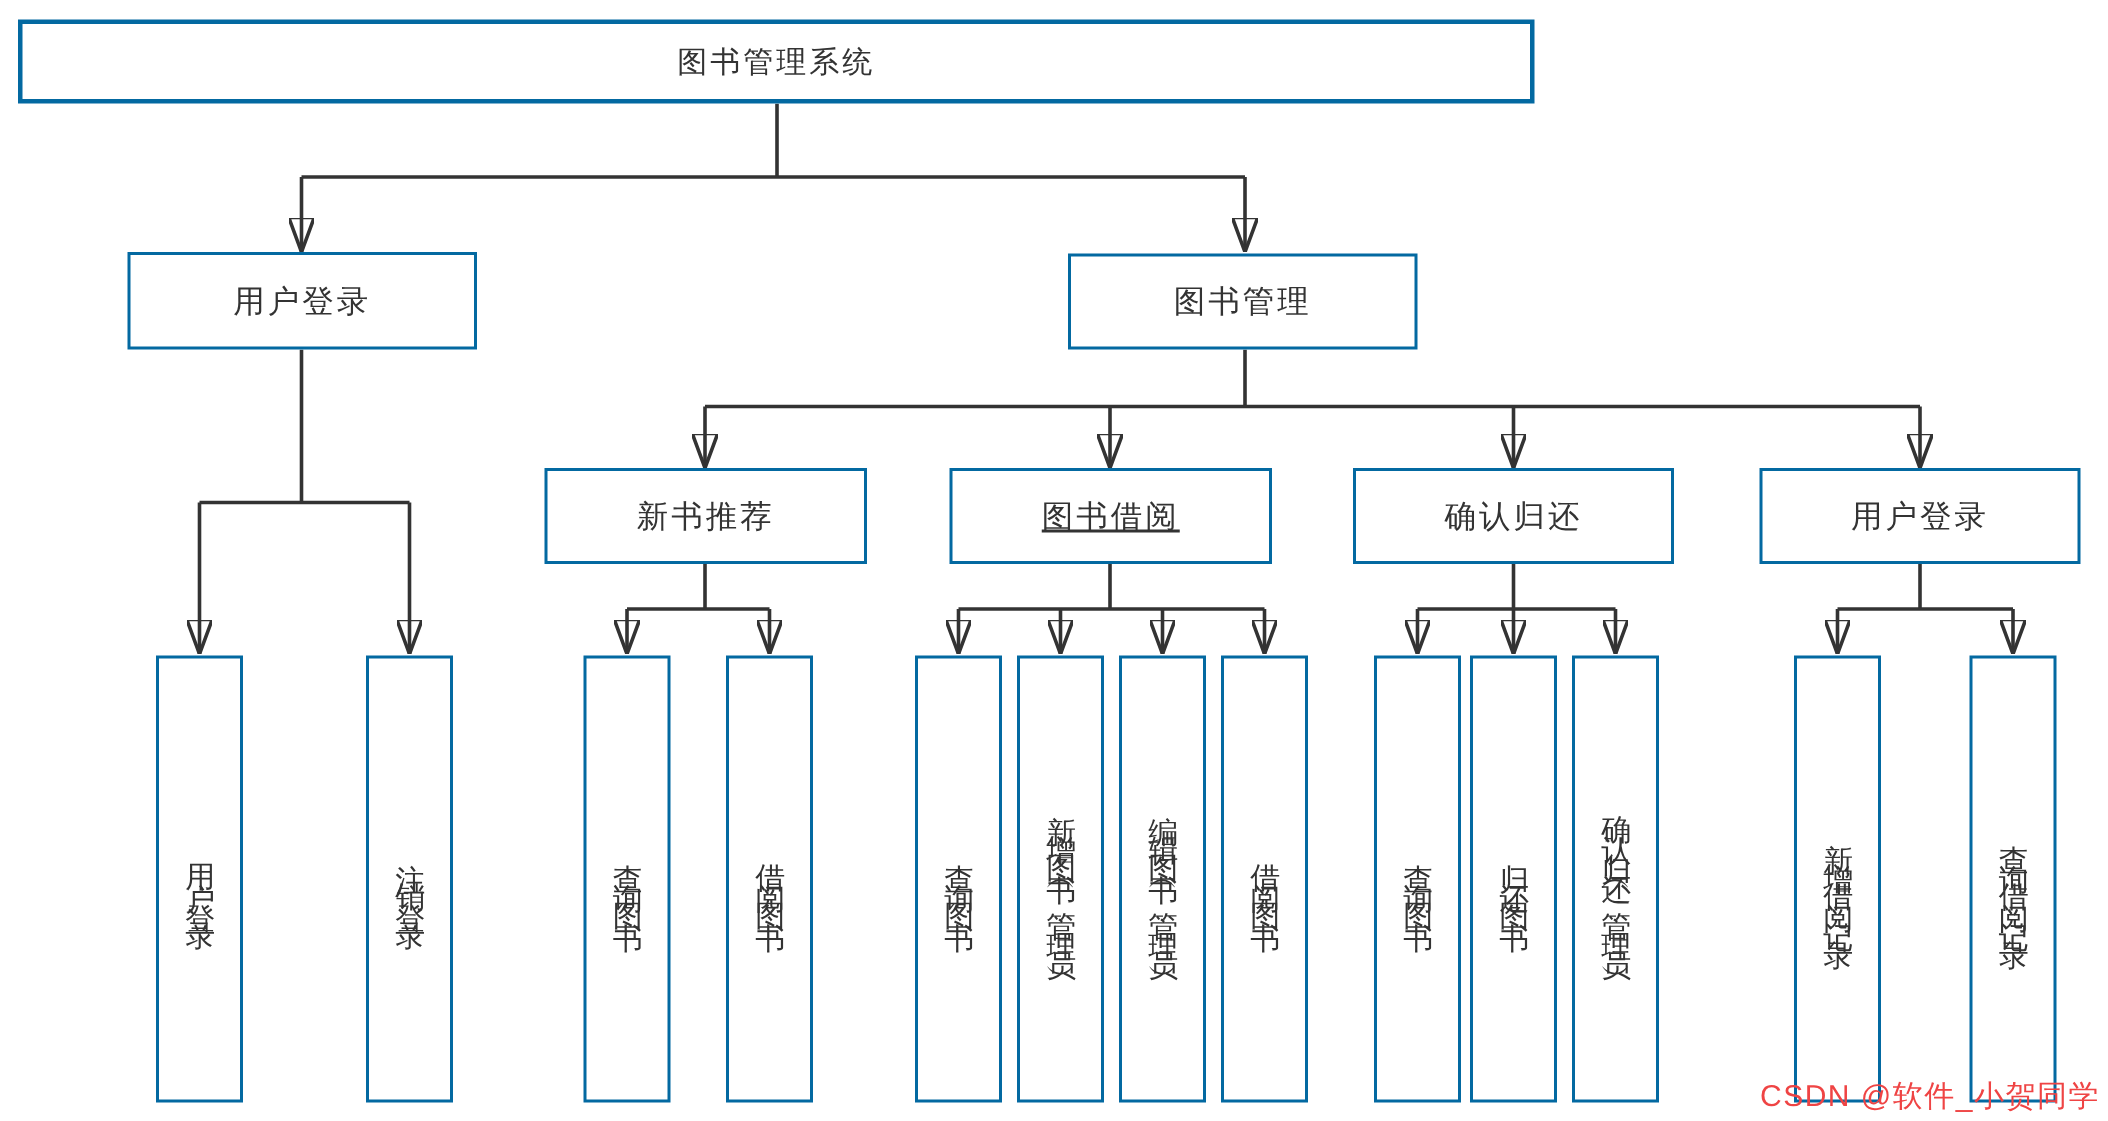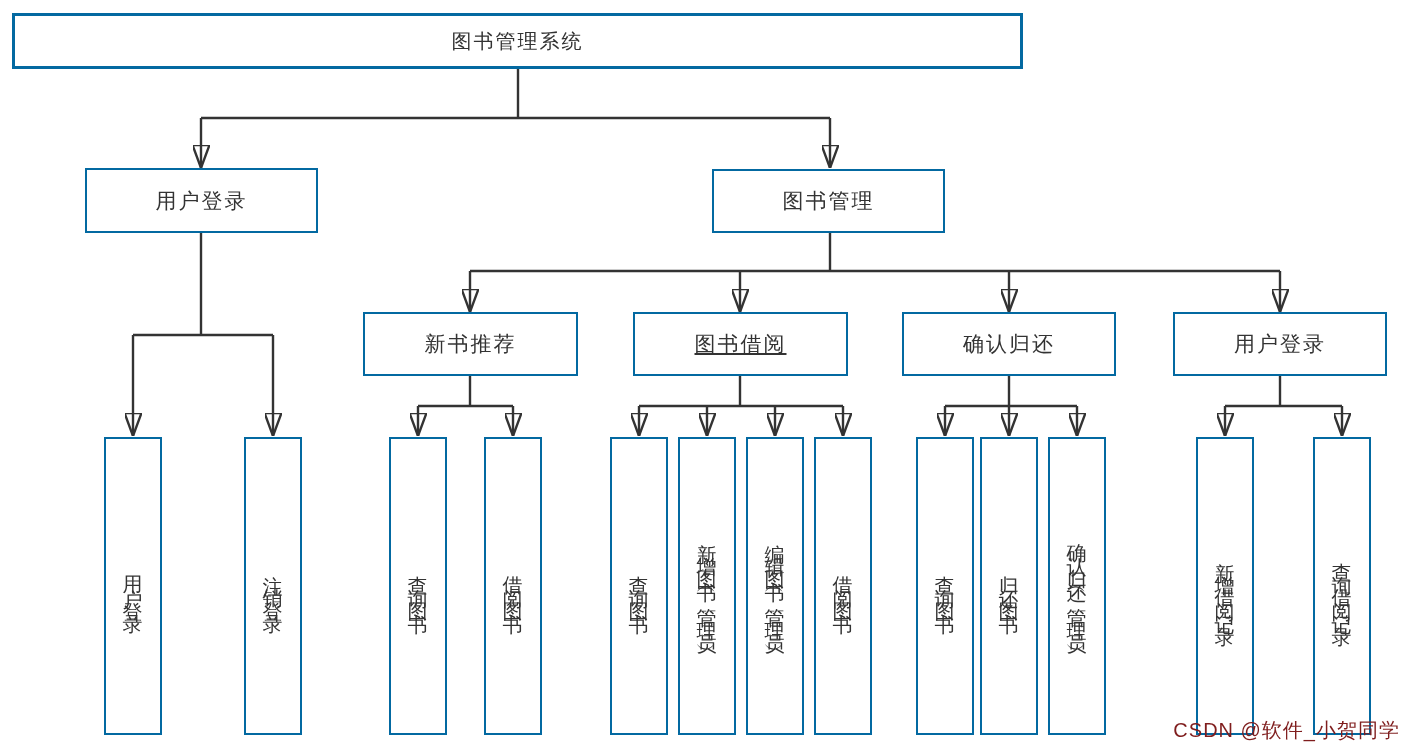--- a/index.html
+++ b/index.html
@@ -53,21 +53,21 @@
     line-height: 1;
     letter-spacing: 13px;
     font-size: 20px;
     white-space: nowrap;
   }
   .watermark {
     position: absolute;
     right: 5px;
     bottom: 3px;
     font-size: 20px;
-    color: #7f1d1d;
+    color: #ef4444;
     letter-spacing: 1px;
     z-index: 10;
   }
 </style>
 </head>
 <body>
 
 <div id="stage">
 
   <svg id="connectors" viewBox="0 0 1405 747" xmlns="http://www.w3.org/2000/svg">

